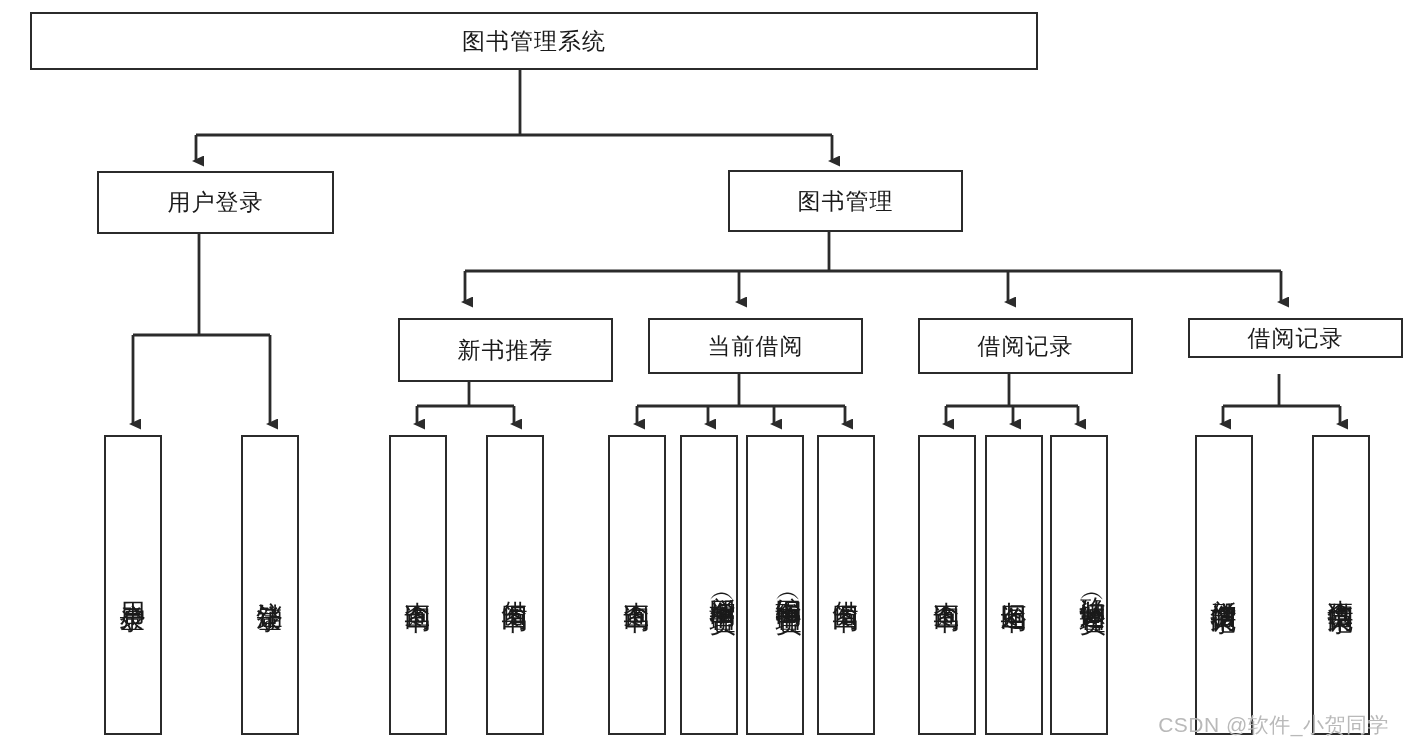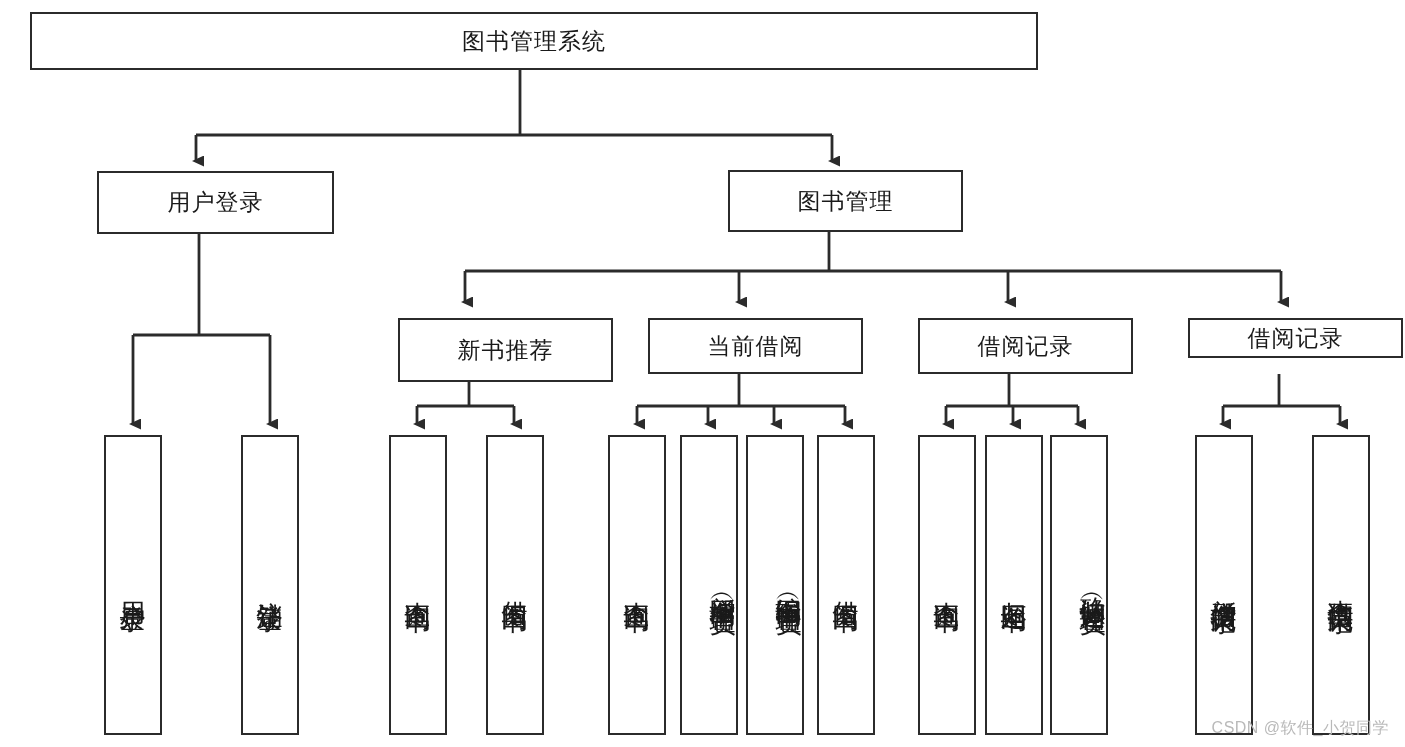--- a/index.html
+++ b/index.html
@@ -53,21 +53,21 @@
     left: 0;
     top: 0;
     width: 1405px;
     height: 747px;
     pointer-events: none;
   }
   .watermark {
     position: absolute;
     right: 16px;
     bottom: 8px;
-    font-size: 16px;
+    font-size: 21px;
     color: #b9b9b9;
     letter-spacing: 0.5px;
     white-space: nowrap;
   }
 </style>
 </head>
 <body>
 
 <div id="canvas">
 

